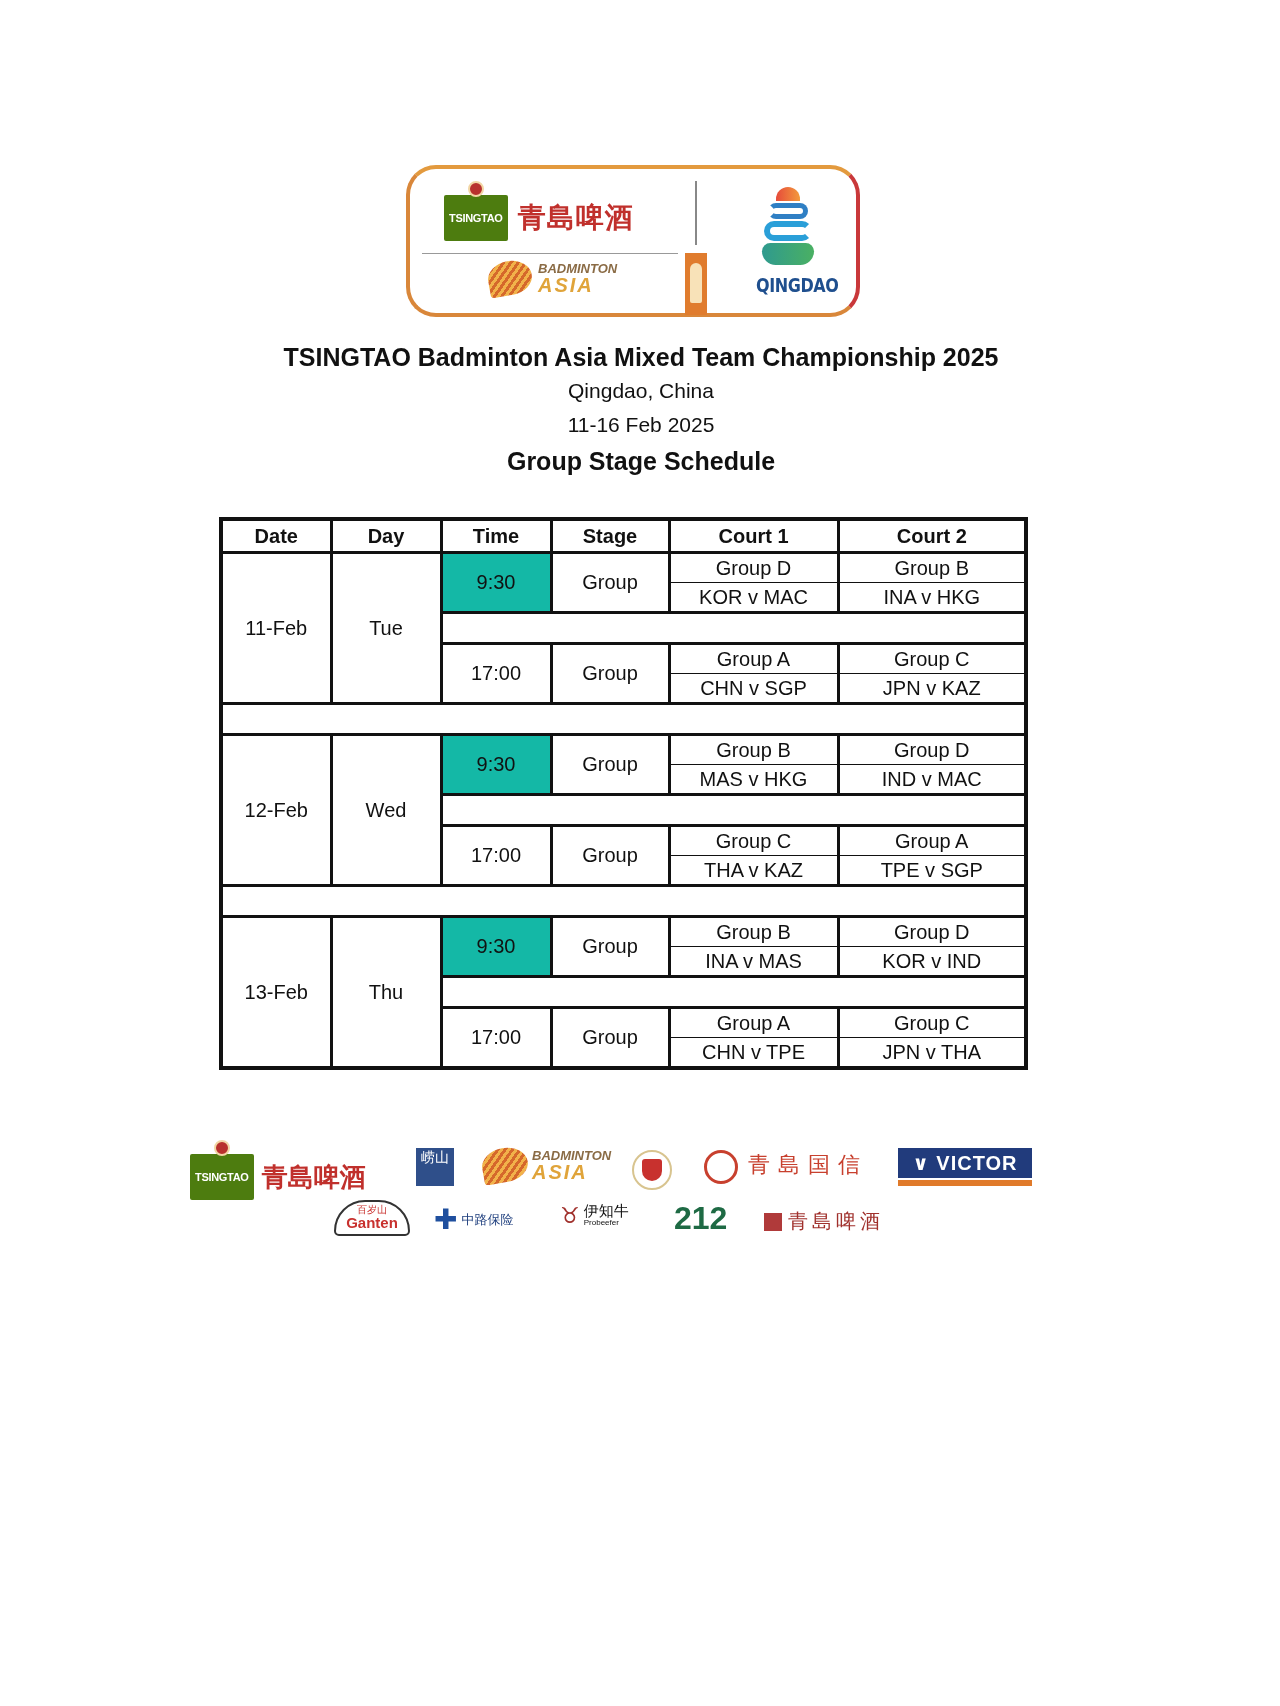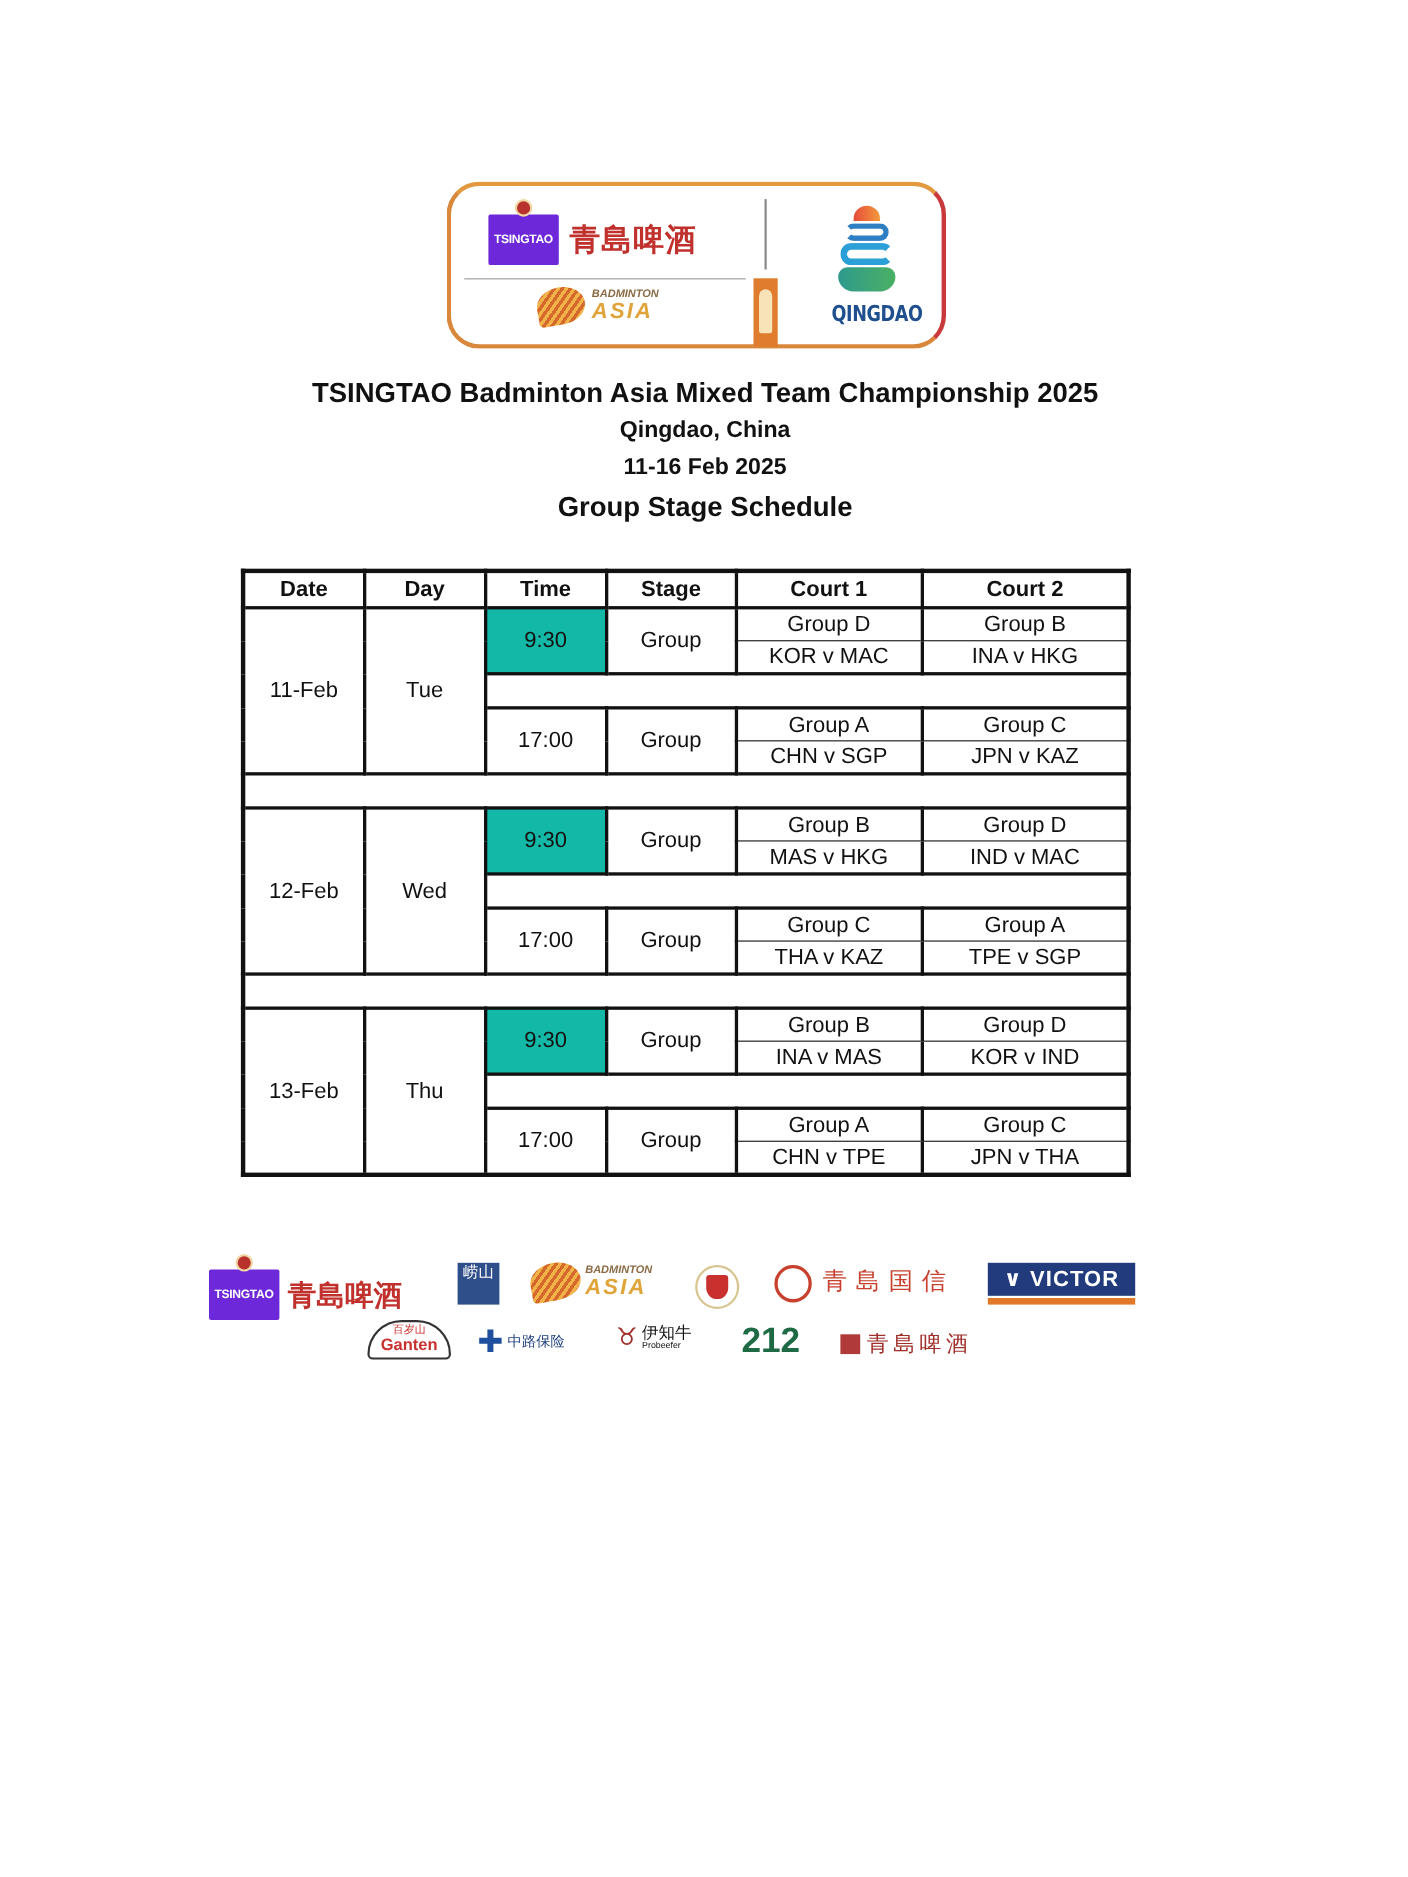--- a/index.html
+++ b/index.html
@@ -4,42 +4,42 @@
 <style>
   html, body { margin: 0; padding: 0; background: #ffffff; }
   body { width: 1280px; height: 1706px; position: relative; font-family: "Liberation Sans", "DejaVu Sans", sans-serif; color: #111; overflow: hidden; }
 
   
   .banner { position: absolute; left: 406px; top: 165px; width: 454px; height: 152px; box-sizing: border-box;
     border: 4px solid #d9873a; border-right-color: #c9383a; border-top-color: #e39a3e; border-radius: 30px; background: #fff; }
   .banner .vsep { position: absolute; left: 285px; top: 12px; width: 2px; height: 64px; background: #888; }
   .banner .hsep { position: absolute; left: 12px; top: 84px; width: 256px; height: 1px; background: #999; }
   .tsing-row { position: absolute; left: 34px; top: 26px; display: flex; align-items: center; gap: 10px; }
-  .tsing-badge { position: relative; background: #6d28d9; color: #fff; font-size: 11px; font-weight: bold; padding: 17px 5px; border-radius: 2px; letter-spacing: -0.3px; }
+  .tsing-badge { position: relative; background: #4d7c0f; color: #fff; font-size: 11px; font-weight: bold; padding: 17px 5px; border-radius: 2px; letter-spacing: -0.3px; }
   .tsing-badge::before { content: ""; position: absolute; left: 50%; top: -14px; width: 16px; height: 16px; margin-left: -8px; border-radius: 50%; background: #b8312d; border: 2px solid #f2d6a4; box-sizing: border-box; }
   .tsing-cn { color: #c0302c; font-size: 28px; font-weight: bold; font-family: "DejaVu Sans", sans-serif; letter-spacing: 1px; }
   .ba-logo { position: absolute; left: 78px; top: 92px; display: flex; align-items: center; gap: 6px; }
   .ba-swoosh { width: 44px; height: 34px; border-radius: 50% 50% 50% 10%; background: repeating-linear-gradient(135deg, #d5682b 0 3px, #f1b24a 3px 6px); transform: rotate(-10deg); }
   .ba-text { display: flex; flex-direction: column; line-height: 1; }
-  .ba-text .small { font-size: 10px; font-weight: bold; color: #8a6b45; font-style: italic; }
+  .ba-text .small { font-size: 13px; font-weight: bold; color: #8a6b45; font-style: italic; }
   .ba-text .big { font-size: 20px; font-weight: bold; color: #e0a43a; font-style: italic; letter-spacing: 2px; }
   .trophy-strip { position: absolute; left: 275px; top: 84px; width: 22px; height: 62px; background: #e07c2e; }
   .trophy-strip .trophy { position: absolute; left: 5px; top: 10px; width: 12px; height: 40px; background: #f8e2b8; border-radius: 6px 6px 2px 2px; }
   .qd-logo { position: absolute; left: 338px; top: 18px; width: 80px; text-align: center; }
   .qd-mark { width: 56px; height: 86px; margin: 0 auto; position: relative; }
   .qd-mark .s1 { position: absolute; left: 16px; top: 0; width: 24px; height: 14px; border-radius: 12px 12px 0 0; background: linear-gradient(90deg, #e64b3b, #f39a3c); }
   .qd-mark .s2 { position: absolute; left: 8px; top: 16px; width: 40px; height: 16px; border-radius: 10px; border: 5px solid #2f7fc4; border-left-color: transparent; box-sizing: border-box; }
   .qd-mark .s3 { position: absolute; left: 4px; top: 34px; width: 48px; height: 20px; border-radius: 12px; border: 6px solid #2a9fd8; border-right-color: transparent; box-sizing: border-box; }
   .qd-mark .s4 { position: absolute; left: 2px; top: 56px; width: 52px; height: 22px; border-radius: 12px 12px 20px 20px; background: linear-gradient(90deg, #2f9a8e, #4ab063); }
   .qd-text { font-size: 20px; font-weight: bold; color: #1f4f8e; letter-spacing: -0.5px; margin-top: 0px; font-family: "DejaVu Sans", sans-serif; transform: scaleX(0.8); }
 
   
   .titles { position: absolute; left: 0; top: 340px; width: 1250px; text-align: center; margin-left: 16px; }
   .t-main { font-size: 25px; font-weight: bold; margin: 0; line-height: 34px; }
-  .t-sub { font-size: 21px; font-weight: bold; margin: 0; line-height: 34px; }
+  .t-sub { font-size: 21px; font-weight: normal; margin: 0; line-height: 34px; }
   .t-sched { font-size: 25px; font-weight: bold; margin: 0; line-height: 38px; }
 
   
   .sched { position: absolute; left: 219px; top: 517px; border-collapse: collapse; table-layout: fixed; border: 4px solid #111; }
   .sched td, .sched th { border: 3px solid #111; text-align: center; vertical-align: middle; font-size: 20px; padding: 0; font-weight: normal; }
   .sched th { font-weight: bold; height: 30px; }
   .sched td.thin-top { border-top: 1.5px solid #111; }
   .sched td.thin-bot { border-bottom: 1.5px solid #111; }
   .sched td.yellow { background: #14b8a6; text-align: center; }
   .sched tr.spacer td { height: 28px; }

